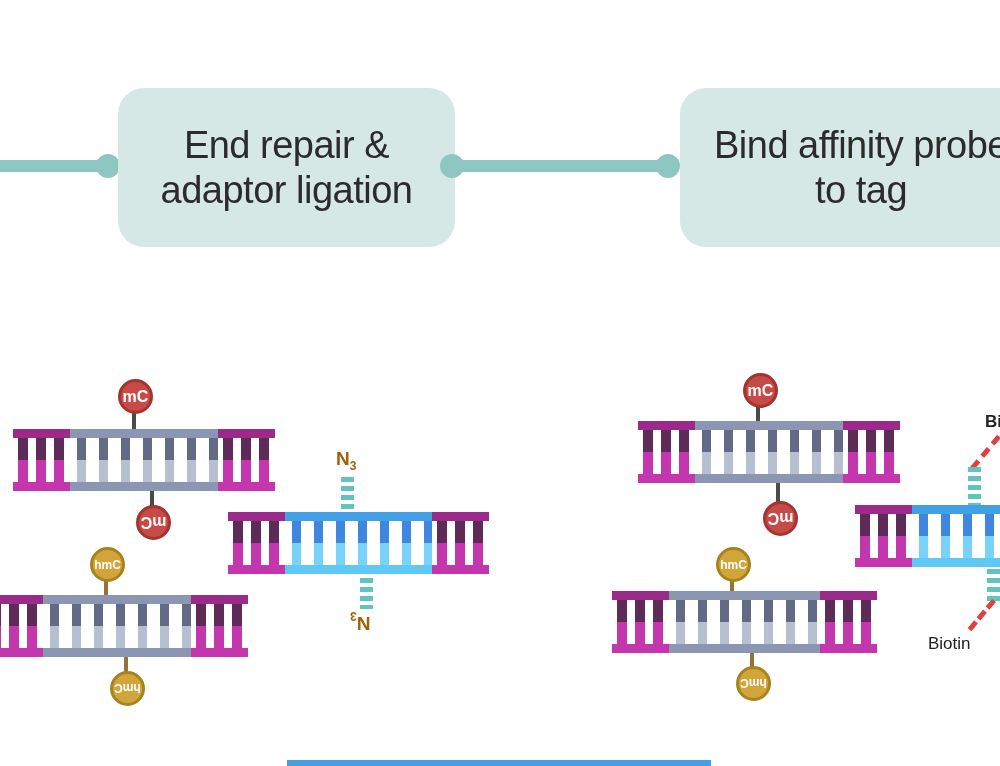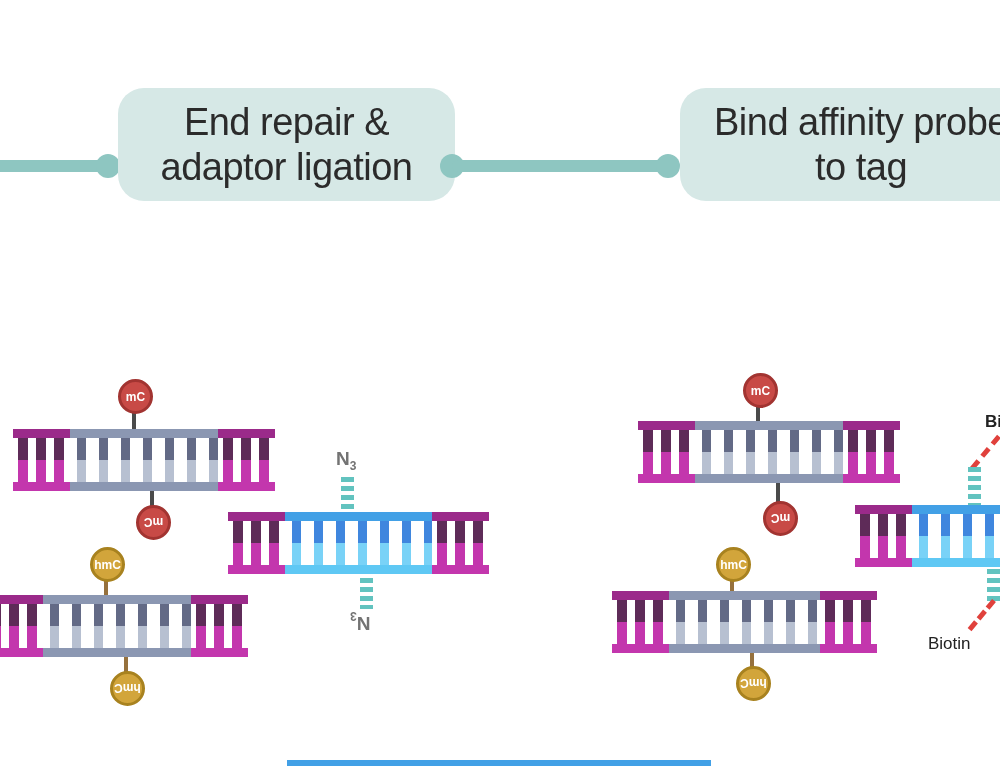--- a/index.html
+++ b/index.html
@@ -25,21 +25,21 @@
   }
   html,body{margin:0;padding:0;background:#fff;}
   #stage{
     position:relative;width:1000px;height:766px;overflow:hidden;background:#ffffff;
     font-family:"Liberation Sans", sans-serif;
   }
   
   .track-line{position:absolute;height:12px;background:var(--connector);border-radius:6px;}
   .track-node{position:absolute;width:24px;height:24px;border-radius:50%;background:var(--connector);}
   .step-box{
-    position:absolute;height:113px;border-radius:26px;background:var(--step-box-fill);
+    position:absolute;height:159px;border-radius:26px;background:var(--step-box-fill);
     display:flex;align-items:center;justify-content:center;text-align:center;
     color:var(--text-dark);font-size:38px;line-height:45px;font-weight:500;letter-spacing:-.5px;
     padding:0 14px;box-sizing:border-box;
   }
   
   .dna{position:absolute;display:flex;height:62px;}
   .seg{display:flex;flex-direction:column;}
   .seg i{display:block;}
   .seg .rt,.seg .rb{height:9px;}
   .seg .ru,.seg .rl{flex:1;}
@@ -57,30 +57,30 @@
   
   .cyan .mid .rt{background:var(--strand-cyan-top);}
   .cyan .mid .rb{background:var(--strand-cyan-bottom);}
   .cyan .mid .ru{background:repeating-linear-gradient(90deg,transparent 0 7px,var(--cyan-rung-dark) 7px 16px,transparent 16px 22px);}
   .cyan .mid .rl{background:repeating-linear-gradient(90deg,transparent 0 7px,var(--cyan-rung-light) 7px 16px,transparent 16px 22px);}
   
   .tag{
     position:absolute;width:35px;height:35px;border-radius:50%;box-sizing:border-box;
     display:flex;align-items:center;justify-content:center;color:#fff;font-weight:bold;
   }
-  .tag.red{background:var(--mc-tag-fill);border:3px solid var(--mc-tag-border);font-size:12px;}
+  .tag.red{background:var(--mc-tag-fill);border:3px solid var(--mc-tag-border);font-size:16px;}
   .tag.gold{background:var(--hmc-tag-fill);border:3px solid var(--hmc-tag-border);font-size:12px;}
   .tag.flip{transform:rotate(180deg);}
   .stem{position:absolute;width:4px;}
   .stem.dark{background:#4a4a4a;}
   .stem.brown{background:#96713d;}
   
   .dash-col{position:absolute;width:13px;background:repeating-linear-gradient(180deg,var(--azide-dash) 0 5px,transparent 5px 9px);}
   .red-diag{position:absolute;height:0;border-top:5px dashed var(--biotin-dash);transform-origin:left center;}
-  .azide-label{position:absolute;font-size:19px;font-weight:bold;color:#737373;}
+  .azide-label{position:absolute;font-size:19px;font-weight:bold;color:#a16207;}
   .azide-label sub{font-size:12px;}
   .azide-label.flip{transform:rotate(180deg);}
   .biotin-label{position:absolute;font-size:17px;color:#222;}
   
   .cut-strand{position:absolute;background:var(--strand-cyan-top);}
 </style>
 </head>
 <body>
 
 <div id="stage">

